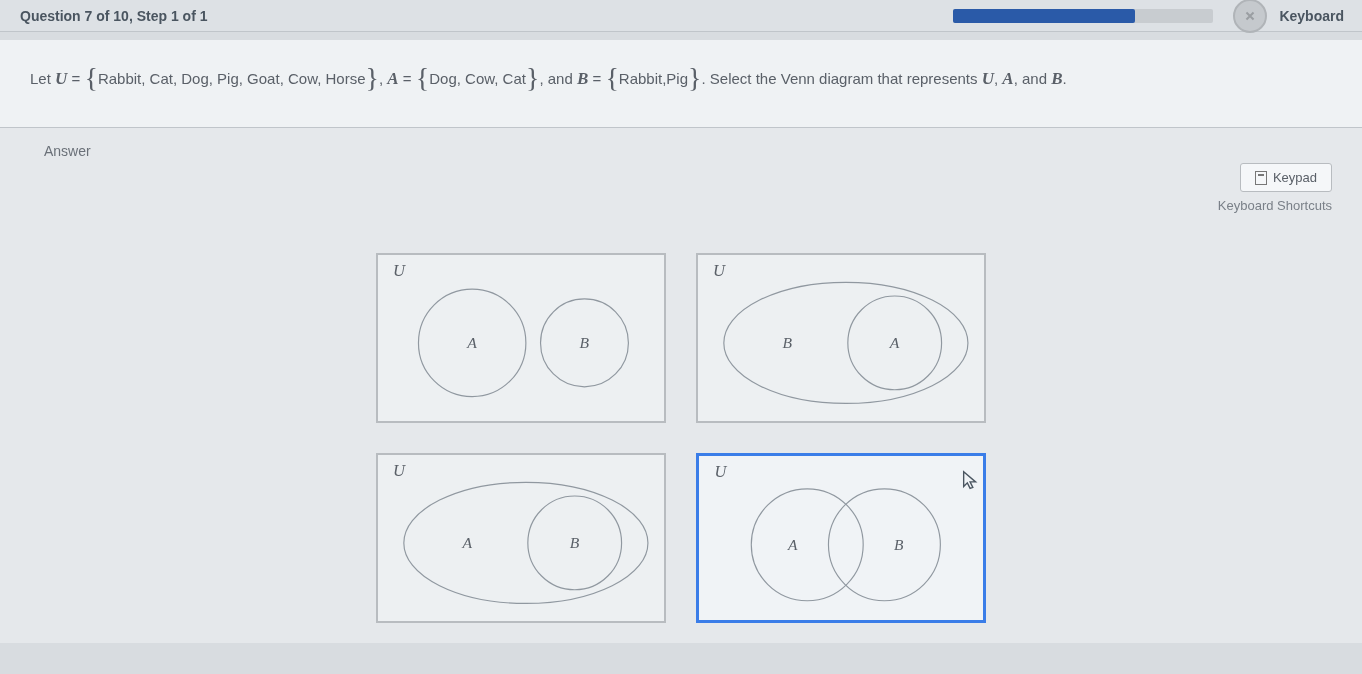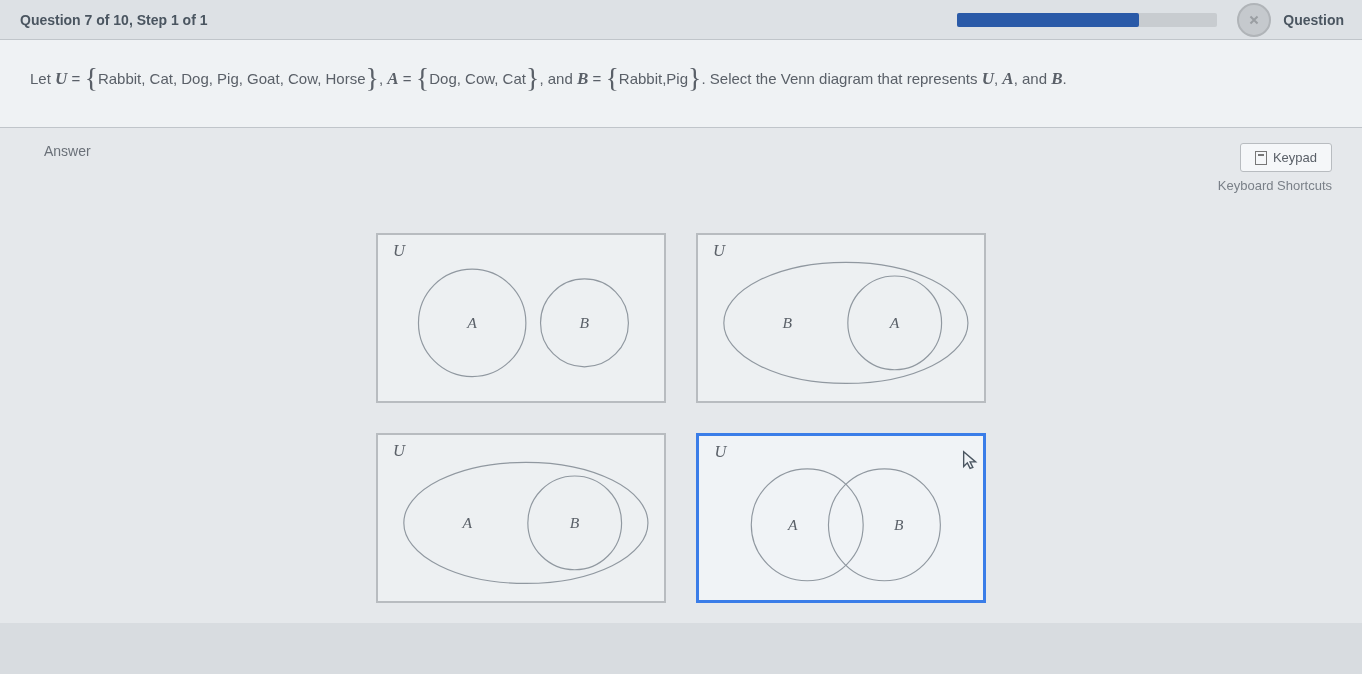--- a/index.html
+++ b/index.html
@@ -11,21 +11,21 @@
       font-family: Arial, sans-serif;
       background: #d8dce0;
       color: #4a5560;
       width: 1362px;
       height: 674px;
       overflow: hidden;
     }
     .header {
       display: flex;
       align-items: center;
-      height: 40px;
+      height: 32px;
       background: #dde1e5;
       border-bottom: 1px solid #c0c5ca;
       text-align: center;
     }
     .question-label {
       padding: 0 20px;
       font-weight: bold;
       font-size: 14px;
       flex: 0 0 auto;
     }
@@ -74,20 +74,21 @@
       color: #4a5560;
       padding-right: 18px;
     }
     .question-body {
       padding: 25px 30px 35px 30px;
       background: #eff2f4;
       border-bottom: 1px solid #c0c5ca;
       font-size: 15px;
       line-height: 1.6;
       color: #5a6068;
+      margin-top: 8px;
     }
     .math-var {
       font-style: italic;
       font-family: 'Times New Roman', serif;
       font-weight: bold;
       font-size: 17px;
     }
     .brace {
       font-size: 28px;
       vertical-align: middle;
@@ -118,20 +119,21 @@
       display: inline-flex;
       align-items: center;
       gap: 6px;
       background: #f5f7f9;
       border: 1px solid #b8bcc0;
       border-radius: 3px;
       padding: 6px 14px;
       font-size: 13px;
       color: #5a6068;
       cursor: pointer;
+      margin-top: 20px;
     }
     .keypad-icon {
       display: inline-block;
       width: 12px;
       height: 14px;
       border: 1px solid #777;
       position: relative;
     }
     .keypad-icon::after {
       content: "";
@@ -198,21 +200,21 @@
   <div class="question-label">Question 7 of 10, Step 1 of 1</div>
   <div class="header-spacer"></div>
   <div class="progress-bar">
     <div class="progress-fill"></div>
   </div>
   <div class="feedback-icon-circle">
     <svg width="20" height="20" viewBox="0 0 20 20">
       <path d="M5 10 L15 10 M10 5 L10 15" stroke="#9a9ea2" stroke-width="2" transform="rotate(45 10 10)" fill="none"></path>
     </svg>
   </div>
-  <div class="incorrect-label">Question</div>
+  <div class="incorrect-label">Keyboard</div>
 </div>
 
 <div class="question-body">
   <span>Let</span>
   <span class="math-var">U</span>
   <span>=</span>
   <span class="brace">{</span><span>Rabbit, Cat, Dog, Pig, Goat, Cow, Horse</span><span class="brace">}</span><span>,</span>
   <span class="math-var">A</span>
   <span>=</span>
   <span class="brace">{</span><span>Dog, Cow, Cat</span><span class="brace">}</span><span>,</span>

